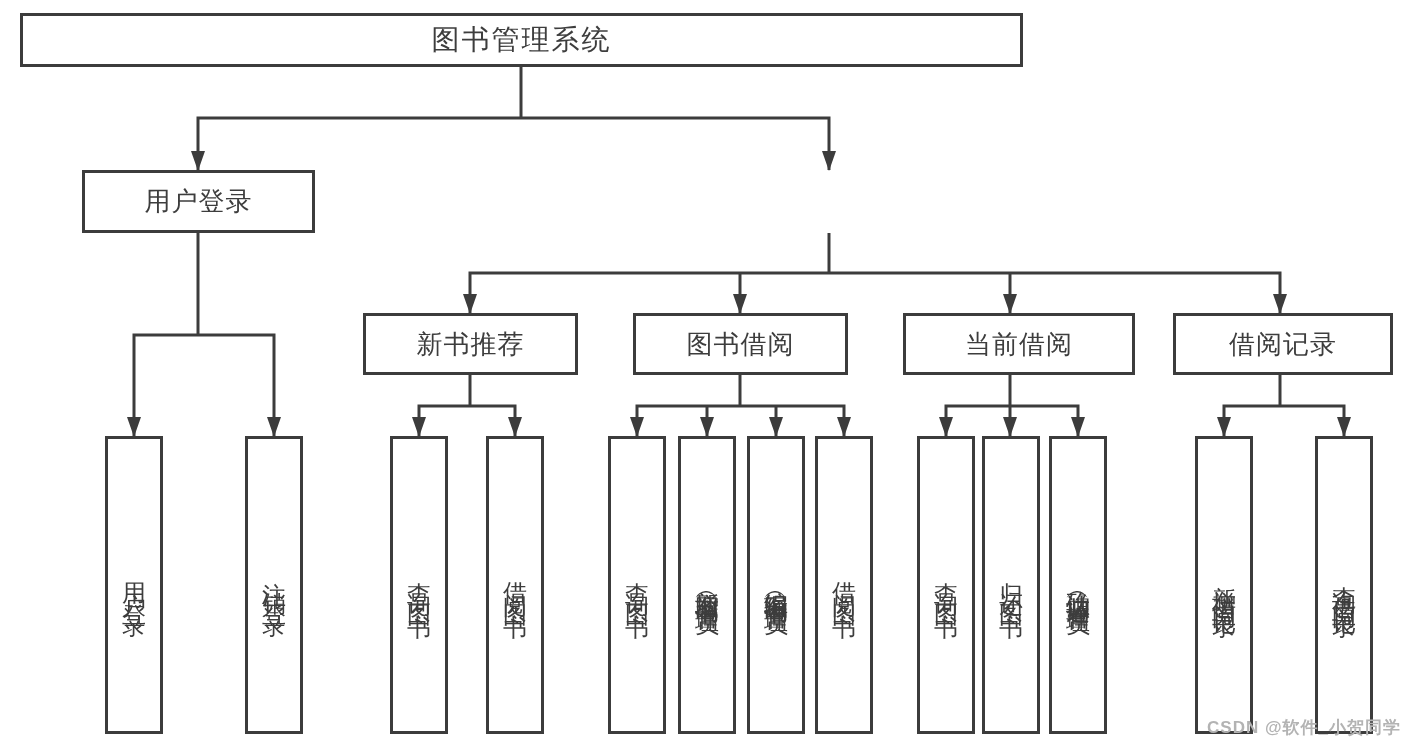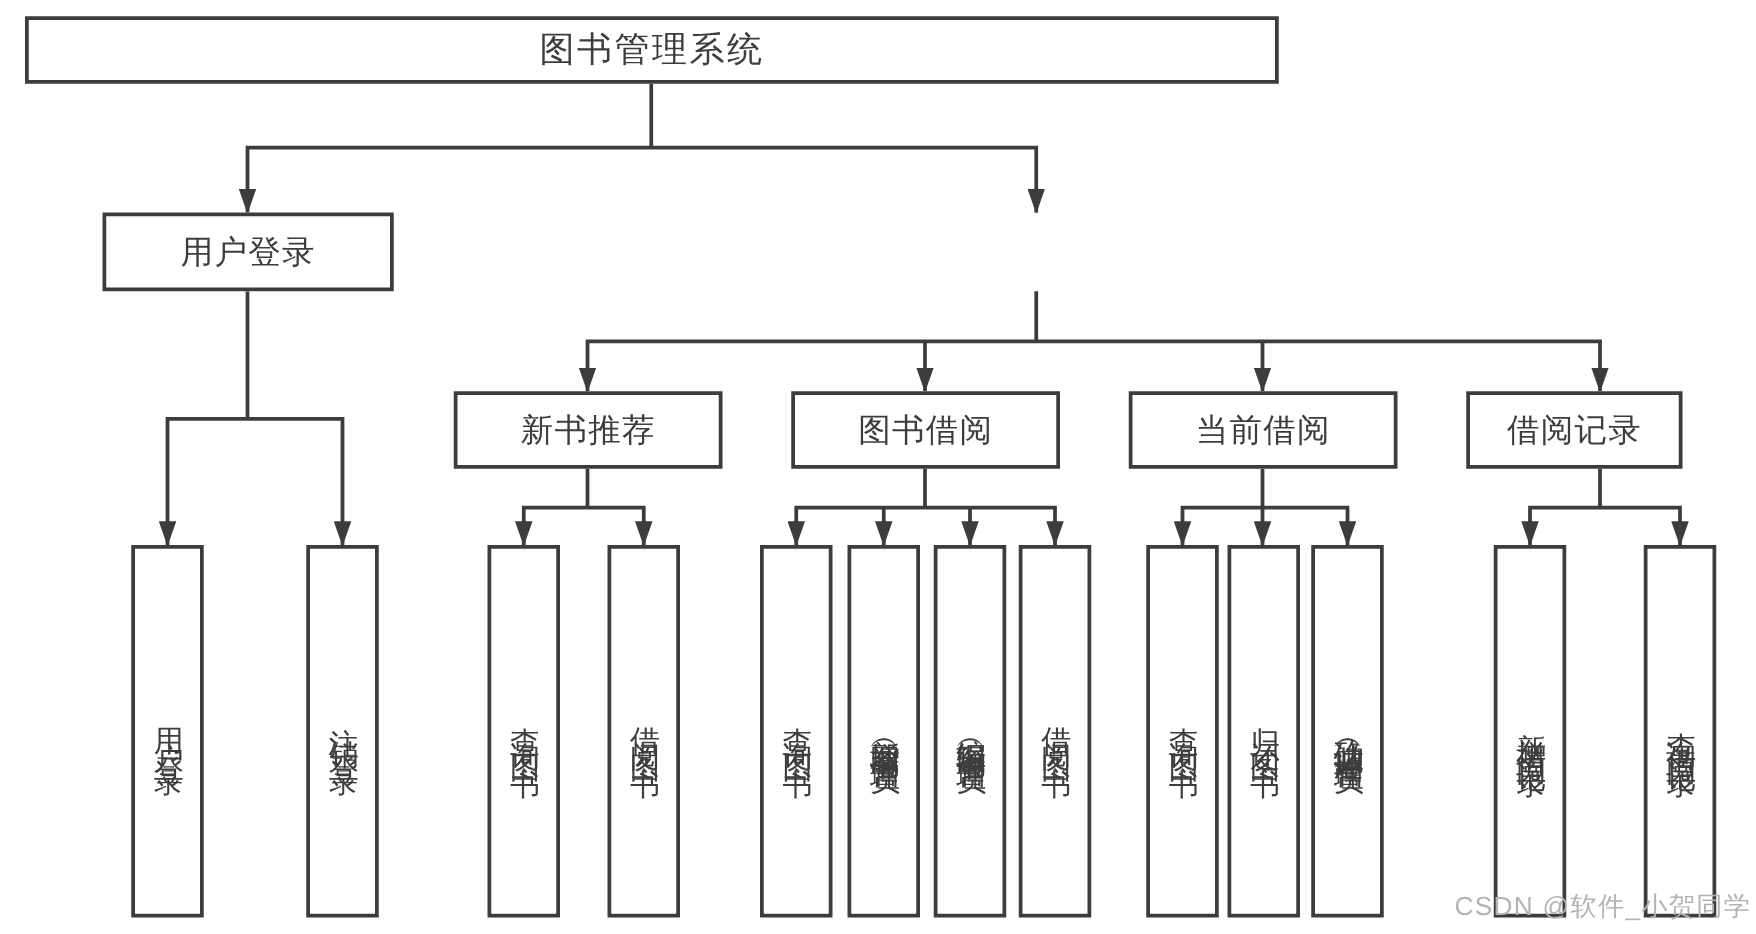--- a/index.html
+++ b/index.html
@@ -28,25 +28,26 @@
     text-orientation:mixed;
     line-height:1;
     font-size:24px;
   }
   .sp4{letter-spacing:11px;}
   .sp6{letter-spacing:6px;}
   .sp9{letter-spacing:3px;}
   #watermark{
     position:absolute;
     right:4px;bottom:8px;
-    font-size:21px;
+    font-size:17px;
     letter-spacing:1px;
     color:#b3b3b3;
     z-index:5;
     white-space:nowrap;
+    font-weight:bold;
   }
 </style>
 </head>
 <body>
 
 <div id="canvas">
 
   <svg id="wires" viewBox="0 0 1405 747" xmlns="http://www.w3.org/2000/svg">
     <defs>
       <marker id="arw" viewBox="0 0 20 14" refX="19" refY="7" markerWidth="20" markerHeight="14" markerUnits="userSpaceOnUse" orient="auto-start-reverse">
@@ -91,24 +92,24 @@
   <div class="box" style="left:82px;top:170px;width:233px;height:63px;">
     <span class="lbl h-lbl">用户登录</span>
   </div>
 
   <div class="box" style="left:363px;top:313px;width:215px;height:62px;">
     <span class="lbl h-lbl">新书推荐</span>
   </div>
   <div class="box" style="left:633px;top:313px;width:215px;height:62px;">
     <span class="lbl h-lbl">图书借阅</span>
   </div>
-  <div class="box" style="left:903px;top:313px;width:215px;height:62px;">
+  <div class="box" style="left:903px;top:313px;width:232px;height:62px;">
     <span class="lbl h-lbl">当前借阅</span>
   </div>
-  <div class="box" style="left:1173px;top:313px;width:173px;height:62px;">
+  <div class="box" style="left:1173px;top:313px;width:220px;height:62px;">
     <span class="lbl h-lbl">借阅记录</span>
   </div>
 
   <div class="box" style="left:105px;top:436px;width:58px;height:298px;">
     <span class="vtext sp4">用户登录</span>
   </div>
   <div class="box" style="left:245px;top:436px;width:58px;height:298px;">
     <span class="vtext sp4">注销登录</span>
   </div>
 

